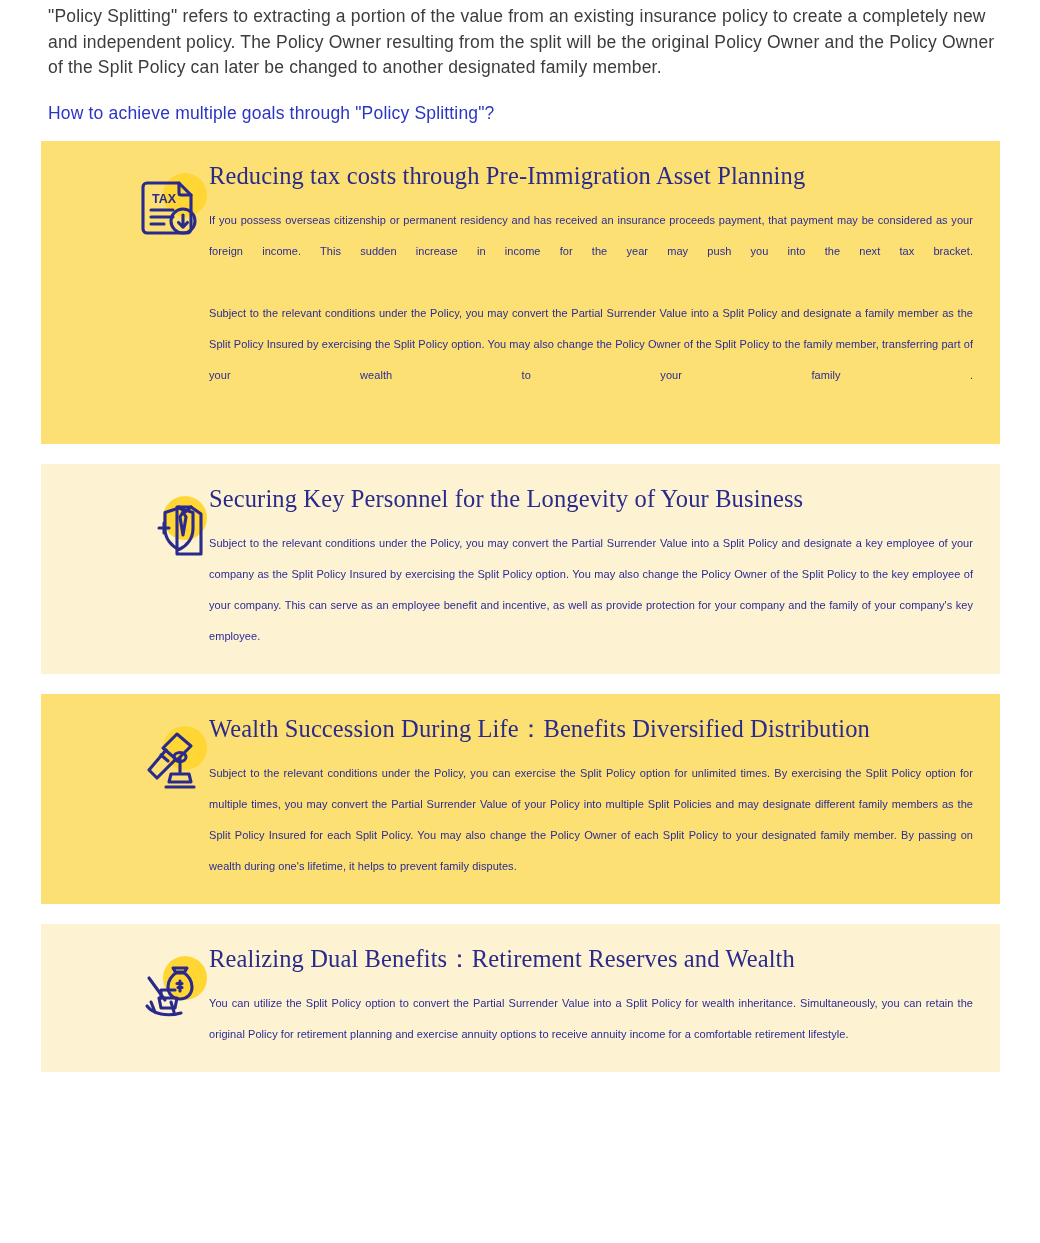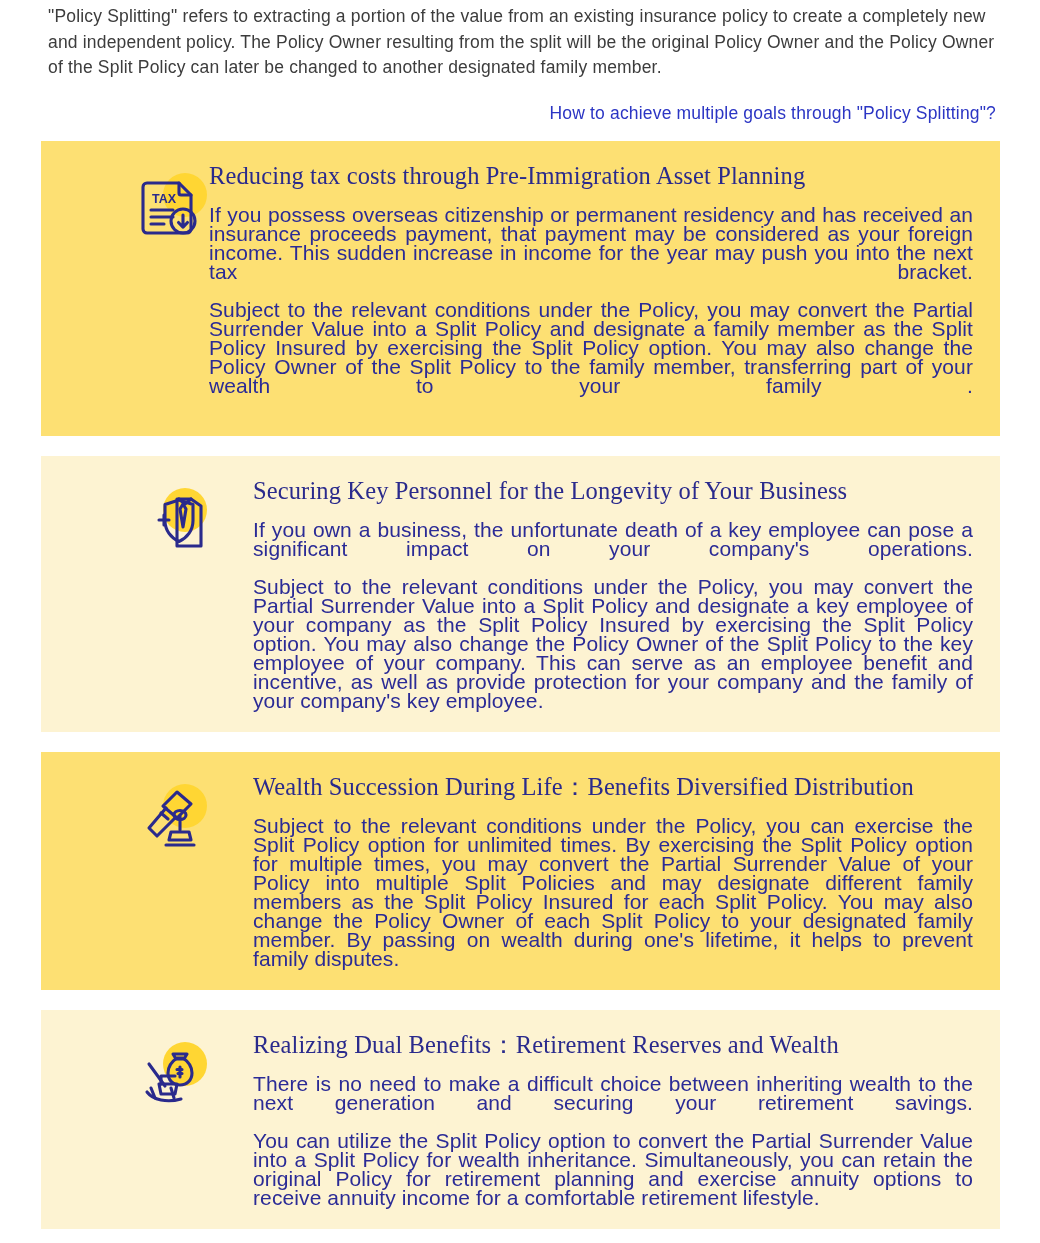--- a/index.html
+++ b/index.html
@@ -38,41 +38,40 @@
     letter-spacing: 0.01em;
     text-align: left;
   }
   .intro-question {
     margin: 0;
     padding-top: 20px;
     color: #2b35c4;
     font-size: 17.5px;
     line-height: 24px;
     letter-spacing: 0.01em;
-    text-align: right;
   }
 
   
   .cards {
     position: absolute;
     left: 41px;
     top: 141px;
     width: 959px;
   }
   .card {
     position: relative;
     display: flex;
     align-items: flex-start;
     box-sizing: border-box;
     width: 959px;
     padding: 20px 0 22px 0;
   }
   .card.tone-strong { background: #fde073; }
   .card.tone-soft   { background: #fdf3d2; }
-  .card + .card { margin-top: 20px; gap: 44px; }
+  .card + .card { margin-top: 20px; }
 
   .card-icon-col {
     flex: 0 0 120px;
     display: flex;
     justify-content: flex-end;
     padding-top: 10px;
     margin-left: 48px;
   }
   .icon-wrap {
     position: relative;
@@ -111,22 +110,22 @@
     line-height: 30px;
     letter-spacing: 0.005em;
     white-space: nowrap;
   }
   .card-paragraphs {
     padding-top: 14px;
   }
   .card-paragraphs p {
     margin: 0;
     color: #2b2b96;
-    font-size: 21px;
-    line-height: 19px;
+    font-size: 11px;
+    line-height: 31px;
     text-align: justify;
     text-justify: inter-word;
     letter-spacing: 0.005em;
   }
   .card-paragraphs p::after {
     content: "";
     display: inline-block;
     width: 100%;
   }
   .card-paragraphs p.no-justify::after { display: none; }
@@ -179,21 +178,20 @@
               <path d="M46 13h14l10 7v40H46z" transform="translate(-2,0)"></path>
               <path d="M48 13l6 5 6-5" transform="translate(-2,0)"></path>
               <path d="M52 18l-3 5 3 18 3-18-3-5z" transform="translate(-2,0)"></path>
             </svg>
           </div>
         </div>
       </div>
       <div class="card-body-col">
         <h2 class="card-title">Securing Key Personnel for the Longevity of Your Business</h2>
         <div class="card-paragraphs">
-          <p>If you own a business, the unfortunate death of a key employee can pose a significant impact on your company's operations.</p>
           <p class="no-justify">Subject to the relevant conditions under the Policy, you may convert the Partial Surrender Value into a Split Policy and designate a key employee of your company as the Split Policy Insured by exercising the Split Policy option. You may also change the Policy Owner of the Split Policy to the key employee of your company. This can serve as an employee benefit and incentive, as well as provide protection for your company and the family of your company's key employee.</p>
         </div>
       </div>
     </div>
 
     <div class="card tone-strong">
       <div class="card-icon-col">
         <div class="icon-wrap">
           <div class="icon-blob"></div>
           <div class="icon-art">
@@ -231,20 +229,19 @@
               <path d="M28 44v-8h14"></path>
               <path d="M14 52c6 8 20 11 34 7"></path>
               <path d="M18 48l4 10M38 48l3 10"></path>
             </svg>
           </div>
         </div>
       </div>
       <div class="card-body-col">
         <h2 class="card-title">Realizing Dual Benefits：Retirement Reserves and Wealth</h2>
         <div class="card-paragraphs">
-          <p>There is no need to make a difficult choice between inheriting wealth to the next generation and securing your retirement savings.</p>
           <p class="no-justify">You can utilize the Split Policy option to convert the Partial Surrender Value into a Split Policy for wealth inheritance. Simultaneously, you can retain the original Policy for retirement planning and exercise annuity options to receive annuity income for a comfortable retirement lifestyle.</p>
         </div>
       </div>
     </div>
 
   </div>
 </div>
 
 </body></html>

